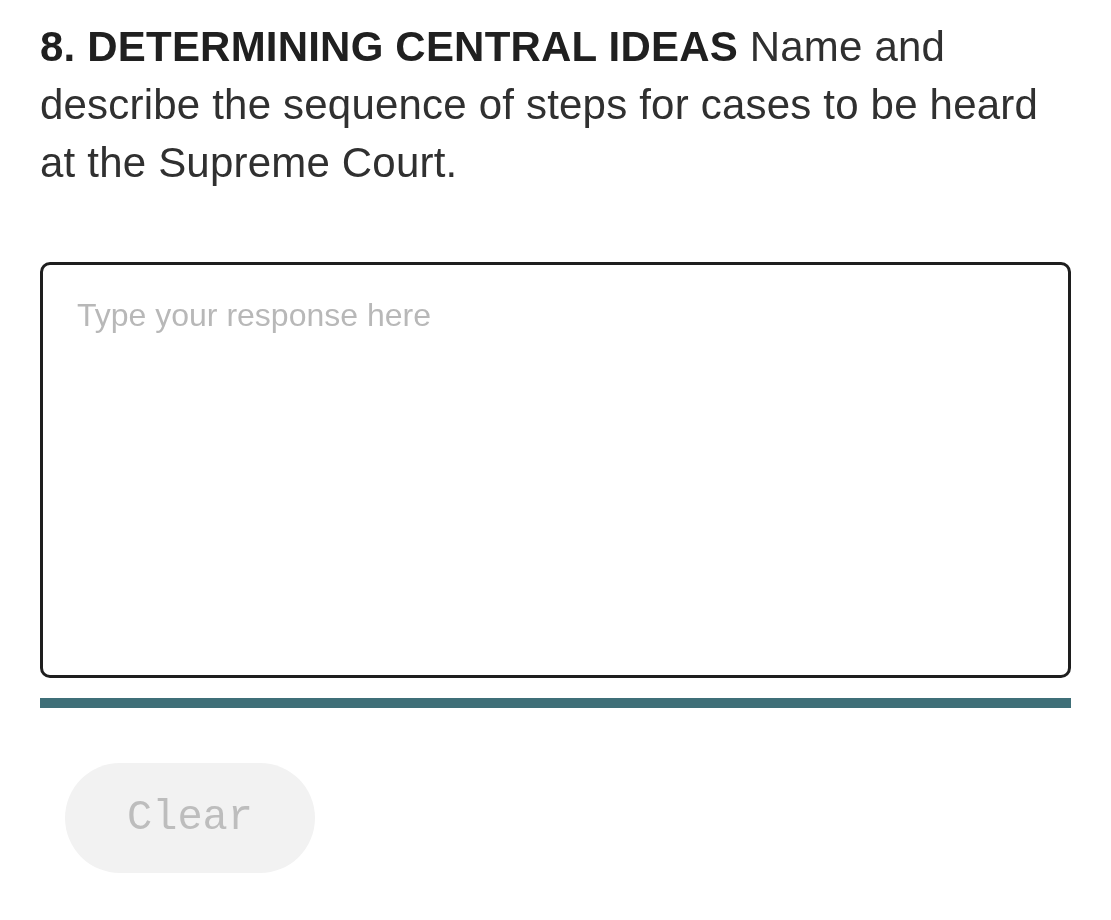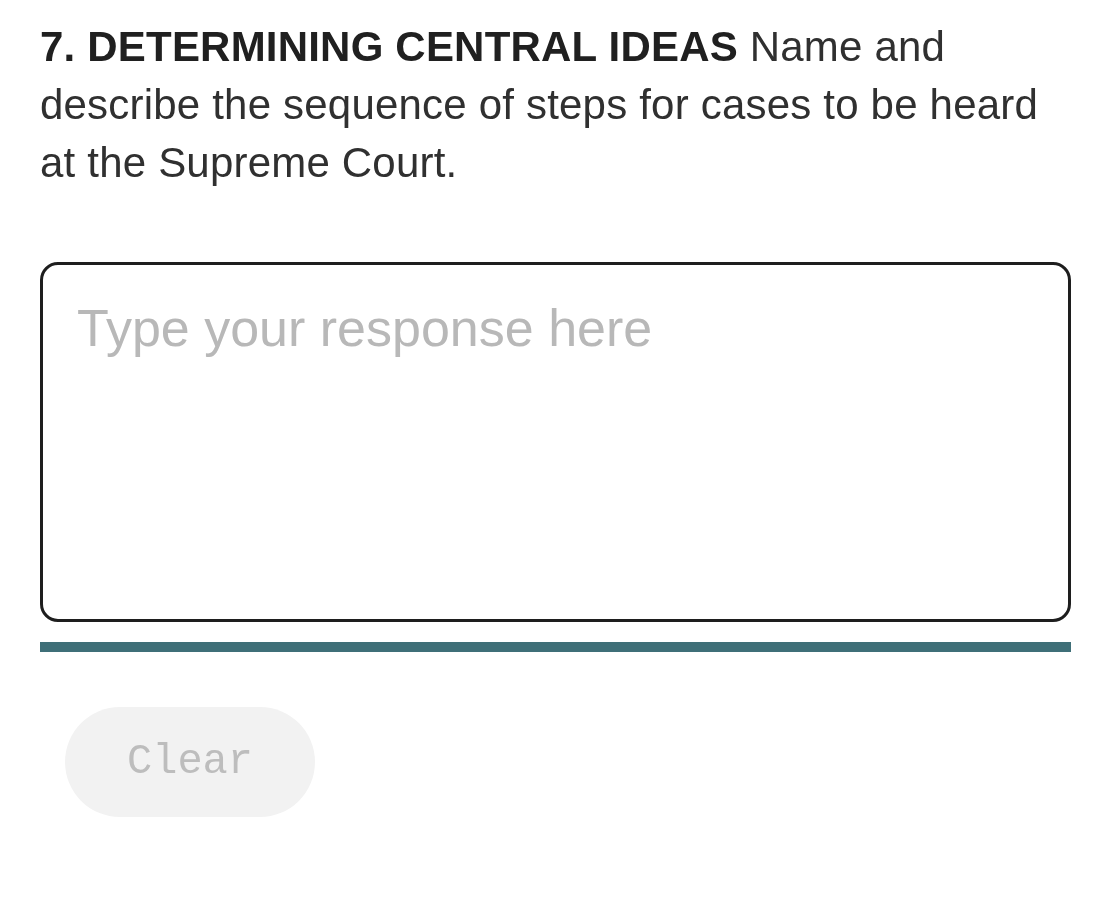--- a/index.html
+++ b/index.html
@@ -19,25 +19,25 @@
     }
     .prompt .bold-lead {
       font-weight: 800;
       color: #202020;
     }
     .response-wrap {
       padding: 0 0px;
     }
     .response-box {
       width: 100%;
-      height: 360px;
+      height: 416px;
       border: 3px solid #1e1e1e;
-      border-radius: 18px;
+      border-radius: 10px;
       padding: 30px 34px;
-      font-size: 52px;
+      font-size: 32px;
       font-family: inherit;
       color: #2d2d2d;
       resize: none;
       outline: none;
       line-height: 1.3;
     }
     .response-box::placeholder {
       color: #b8b8b8;
     }
     .divider {
@@ -69,21 +69,21 @@
     .btn-done {
       background: #3f6f78;
       color: #ffffff;
       padding: 34px 78px;
     }
   </style>
 </head>
 <body>
 
 <div class="prompt">
-  <span class="bold-lead">7. DETERMINING CENTRAL IDEAS</span><span> Name and describe the sequence of steps for cases to be heard at the Supreme Court.</span>
+  <span class="bold-lead">8. DETERMINING CENTRAL IDEAS</span><span> Name and describe the sequence of steps for cases to be heard at the Supreme Court.</span>
 </div>
 
 <div class="response-wrap">
   <textarea class="response-box" placeholder="Type your response here" style=""></textarea>
   <div class="divider"></div>
 </div>
 
 <div class="button-row">
   <button class="btn btn-clear">Clear</button>
 </div>

